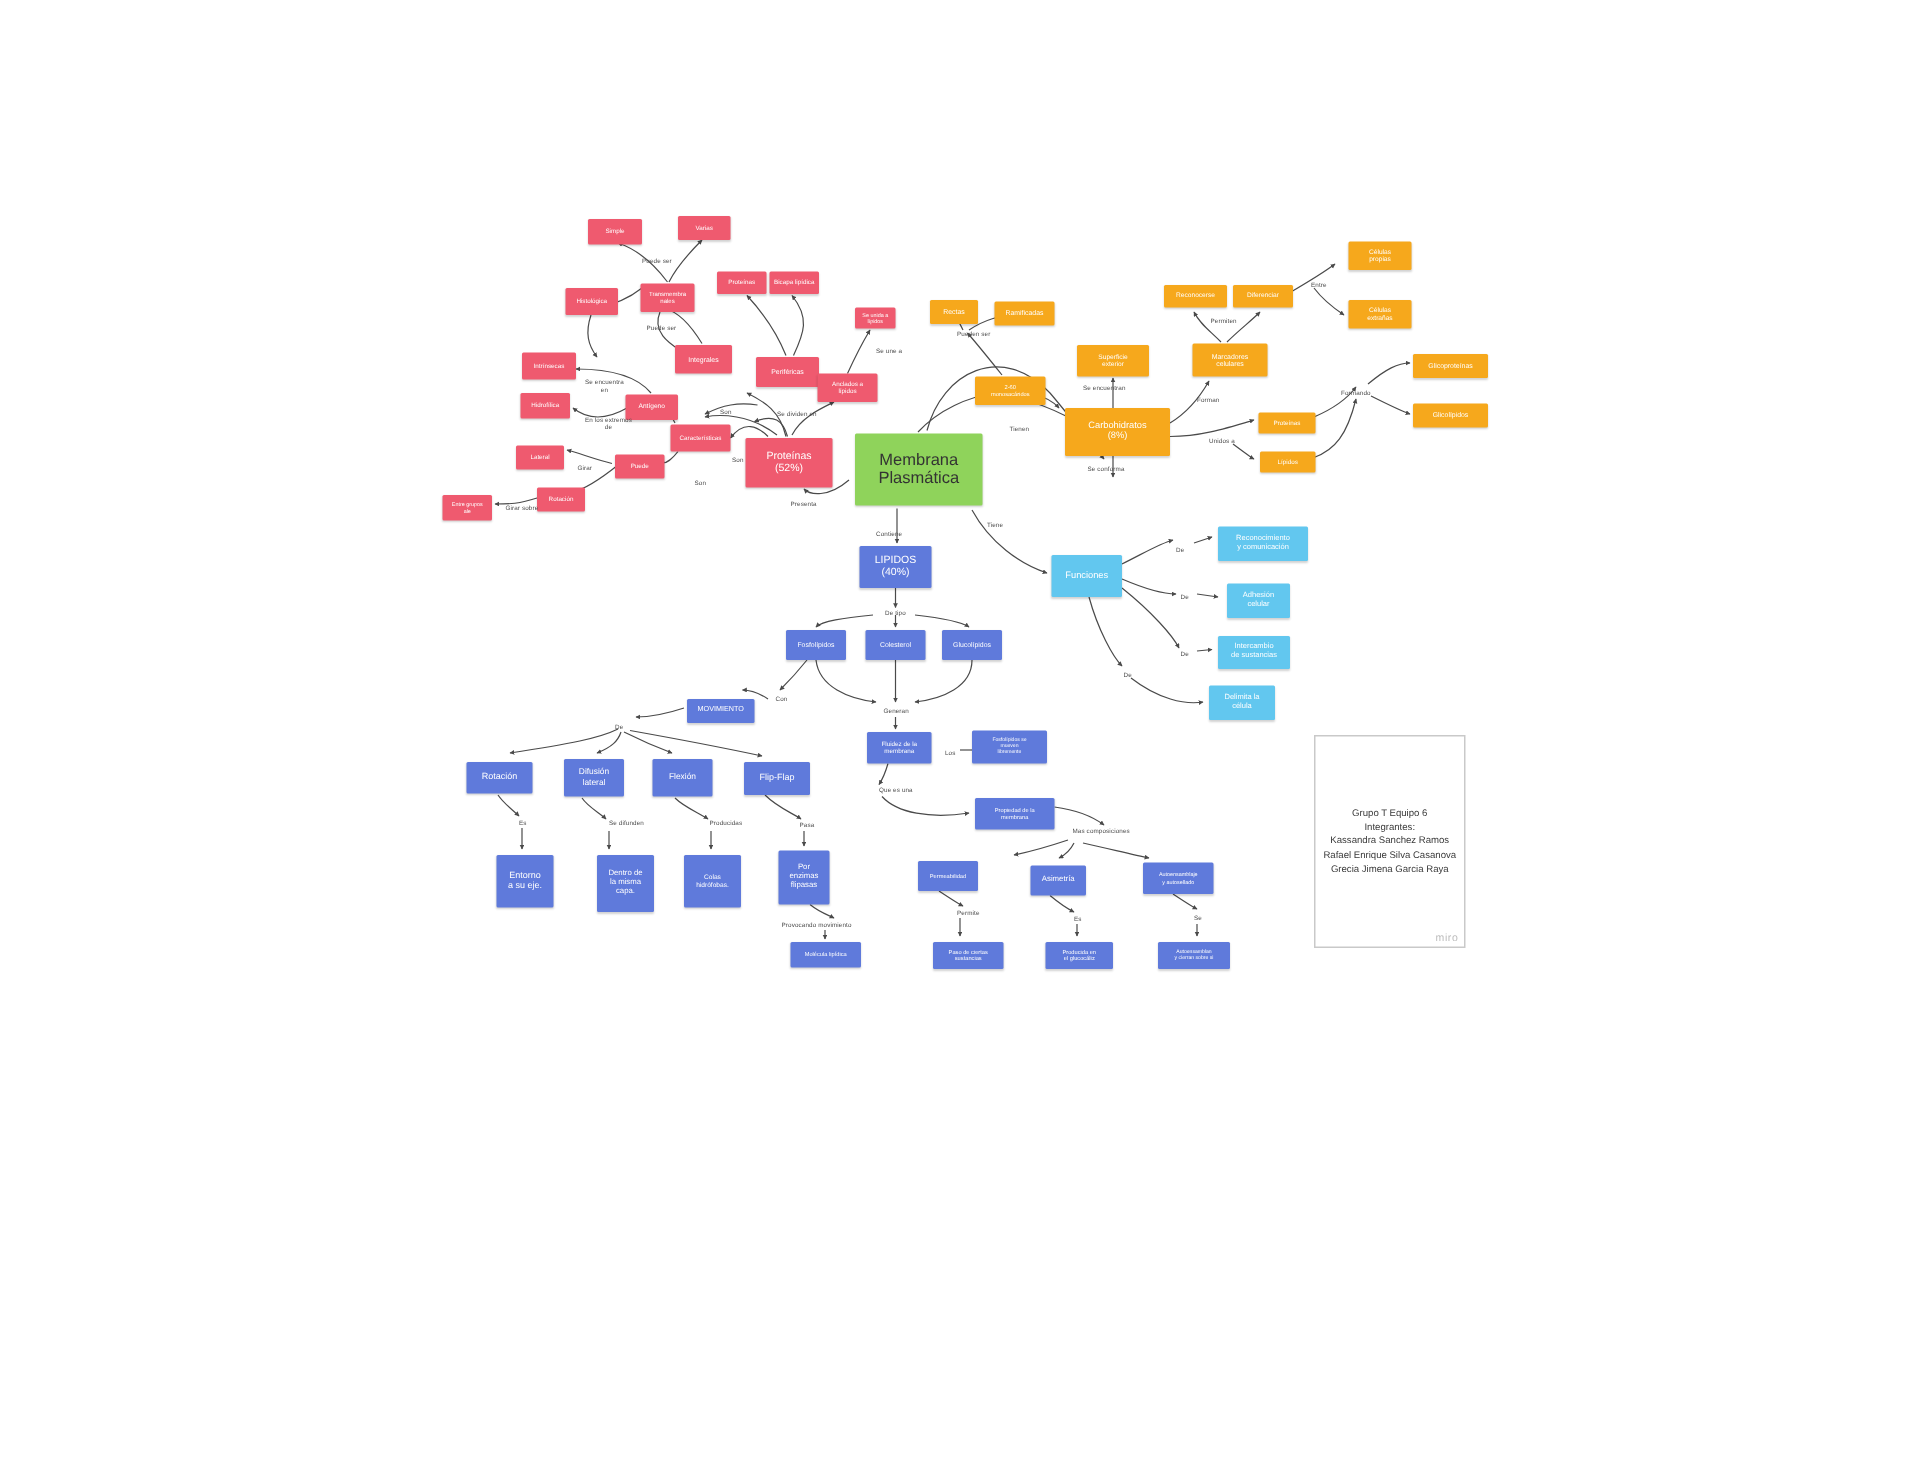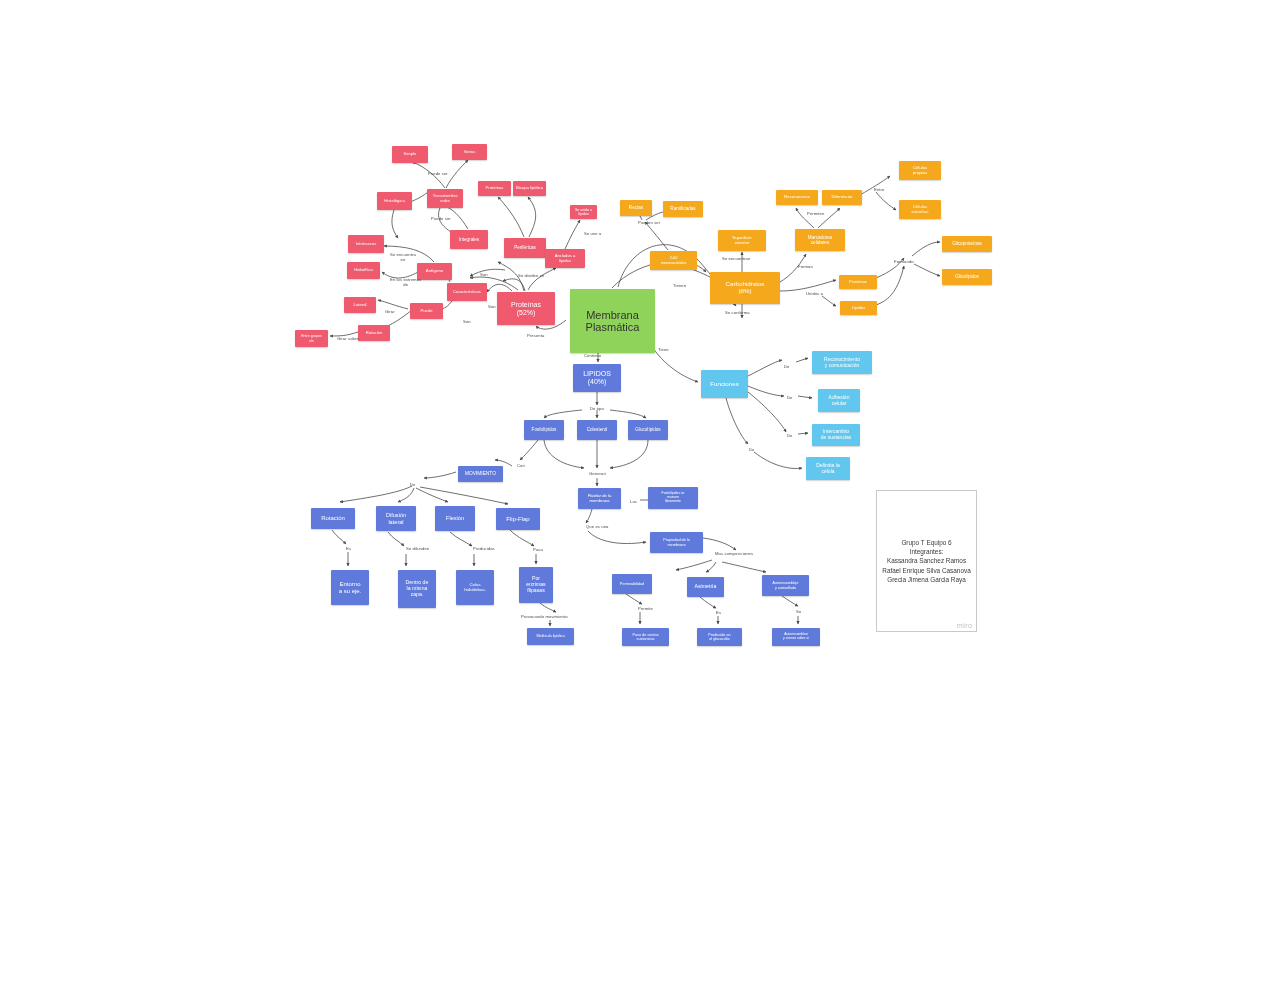--- a/index.html
+++ b/index.html
@@ -194,21 +194,21 @@
       <path d="M 626 594 C 632 598 638 602 642 604"></path>
       <path d="M 640 612 L 640 624"></path>
       <path d="M 700 597 C 706 602 712 606 716 608"></path>
       <path d="M 718 616 L 718 624"></path>
       <path d="M 782 596 C 788 600 794 604 798 606"></path>
       <path d="M 798 616 L 798 624"></path>
     </g>
   </svg>
 
   <div id="nodes-root">
-      <div class="node green" style="left: 570px; top: 289px; width: 85px; height: 64px; font-size: 11px;"><span>Membrana
+      <div class="node green" style="left: 570px; top: 289px; width: 85px; height: 48px; font-size: 11px;"><span>Membrana
 Plasmática</span></div>
       <div class="node pink" style="left: 497px; top: 292px; width: 58px; height: 33px; font-size: 7px;"><span>Proteínas
 (52%)</span></div>
       <div class="node pink" style="left: 504px; top: 238px; width: 42px; height: 20px; font-size: 4.6px;"><span>Periféricas</span></div>
       <div class="node pink" style="left: 478px; top: 181px; width: 33px; height: 15px; font-size: 4.2px;"><span>Proteínas</span></div>
       <div class="node pink" style="left: 513px; top: 181px; width: 33px; height: 15px; font-size: 4.2px;"><span>Bicapa lipídica</span></div>
       <div class="node pink" style="left: 545px; top: 249px; width: 40px; height: 19px; font-size: 4.2px;"><span>Anclados a
 lípidos</span></div>
       <div class="node pink" style="left: 570px; top: 205px; width: 27px; height: 14px; font-size: 3.6px;"><span>Se unida a
 lípidos</span></div>

